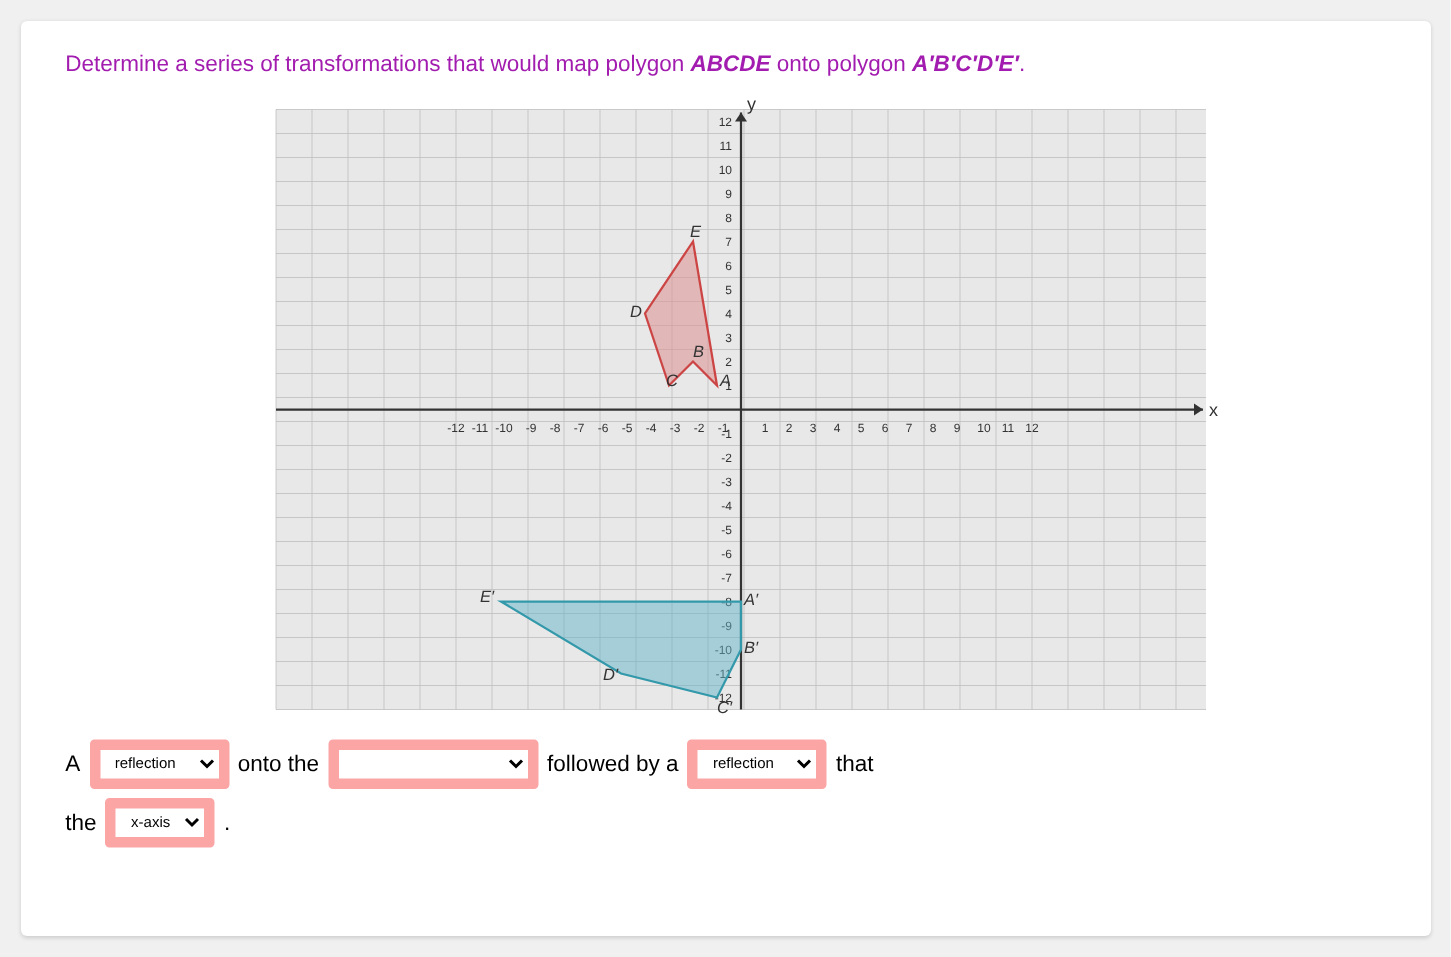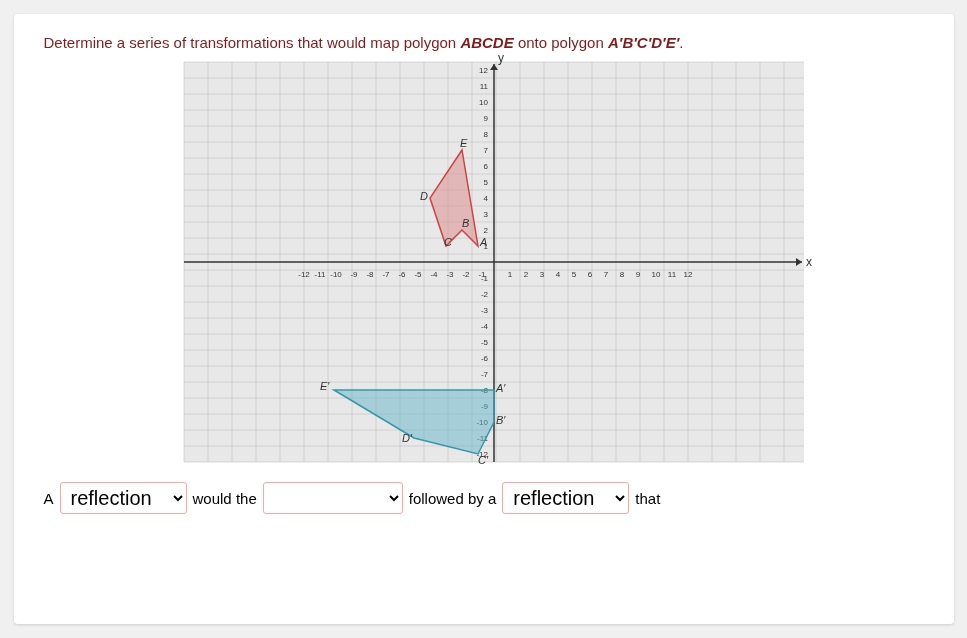--- a/index.html
+++ b/index.html
@@ -17,22 +17,22 @@
       background: white;
       width: 940px;
       height: 610px;
       border-radius: 4px;
       padding: 20px 30px;
       position: relative;
       box-shadow: 0 1px 3px rgba(0,0,0,0.15);
     }
     .title {
       font-size: 15px;
-      margin-bottom: 1px;
-      color: #7f1d1d;
+      margin-bottom: 12px;
+      color: #a21caf;
     }
     .title em {
       font-style: italic;
       font-weight: bold;
     }
     .graph-container {
       display: flex;
       justify-content: center;
       margin-bottom: 10px;
     }
@@ -48,24 +48,24 @@
       flex-wrap: wrap;
     }
     .answer-row2 {
       display: flex;
       align-items: center;
       gap: 6px;
       margin-top: 6px;
       font-size: 15px;
     }
     select {
-      border: 1px solid #fca5a5;
+      border: 7px solid #fca5a5;
       border-radius: 3px;
       padding: 3px 6px;
-      font-size: 20px;
+      font-size: 10px;
       background: white;
       cursor: pointer;
       appearance: auto;
     }
     .blank-select {
       width: 140px;
     }
     .label-a {
       font-size: 15px;
       font-weight: normal;
@@ -225,31 +225,41 @@
   </div>
 
   <div class="answer-row">
     <span class="label-a">A</span>
     <select>
       <option>reflection</option>
       <option>rotation</option>
       <option>translation</option>
       <option>dilation</option>
     </select>
-    <span>would the</span>
+    <span>onto the</span>
     <select class="blank-select">
       <option value=""></option>
       <option>y-axis</option>
       <option>x-axis</option>
       <option>y=x</option>
       <option>y=-x</option>
     </select>
     <span>followed by a</span>
     <select>
       <option>reflection</option>
       <option>rotation</option>
       <option>translation</option>
       <option>dilation</option>
     </select>
     <span>that</span>
   </div>
 
+  <div class="answer-row2">
+    <span>the</span>
+    <select>
+      <option>x-axis</option>
+      <option>y-axis</option>
+      <option>y=x</option>
+      <option>y=-x</option>
+    </select>
+    <span>.</span>
+  </div>
 </div>
 
 </body></html>

